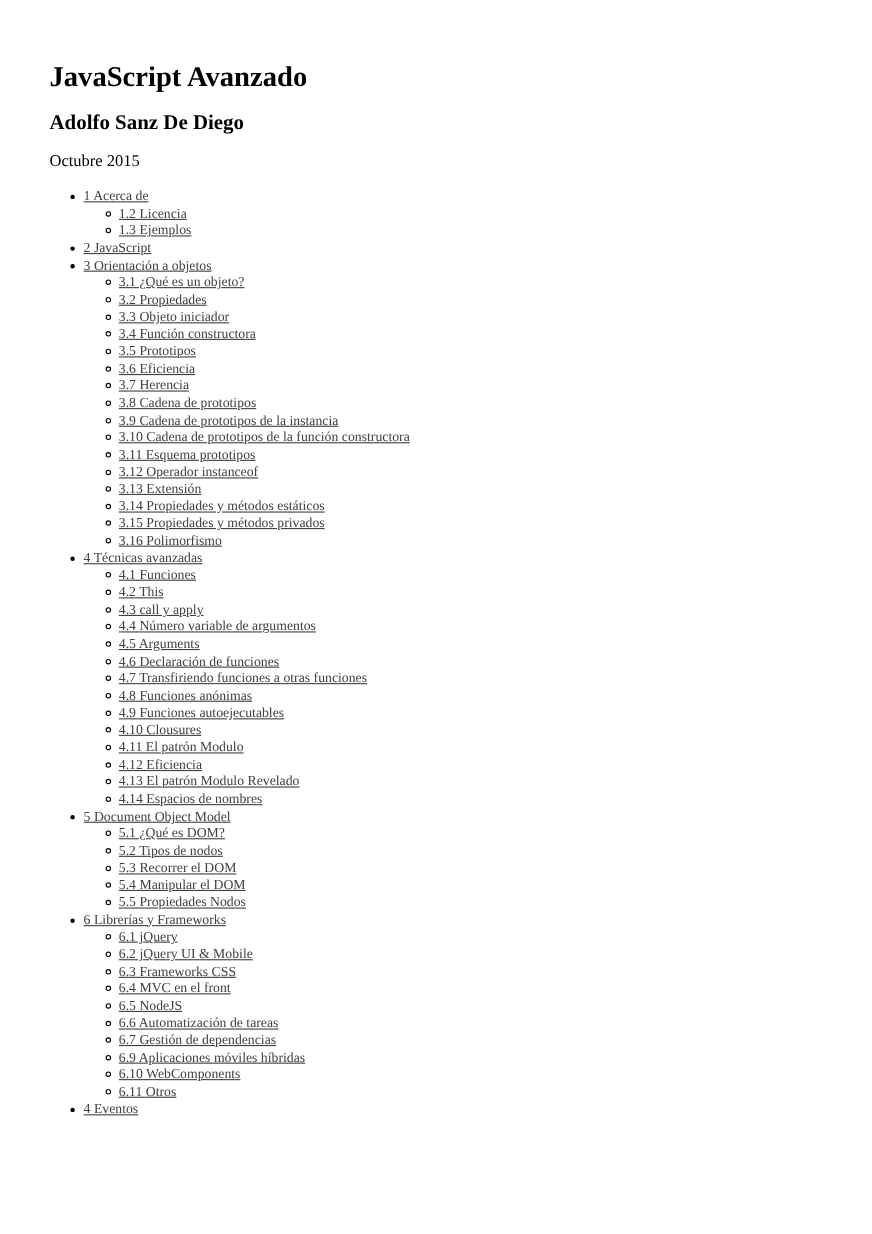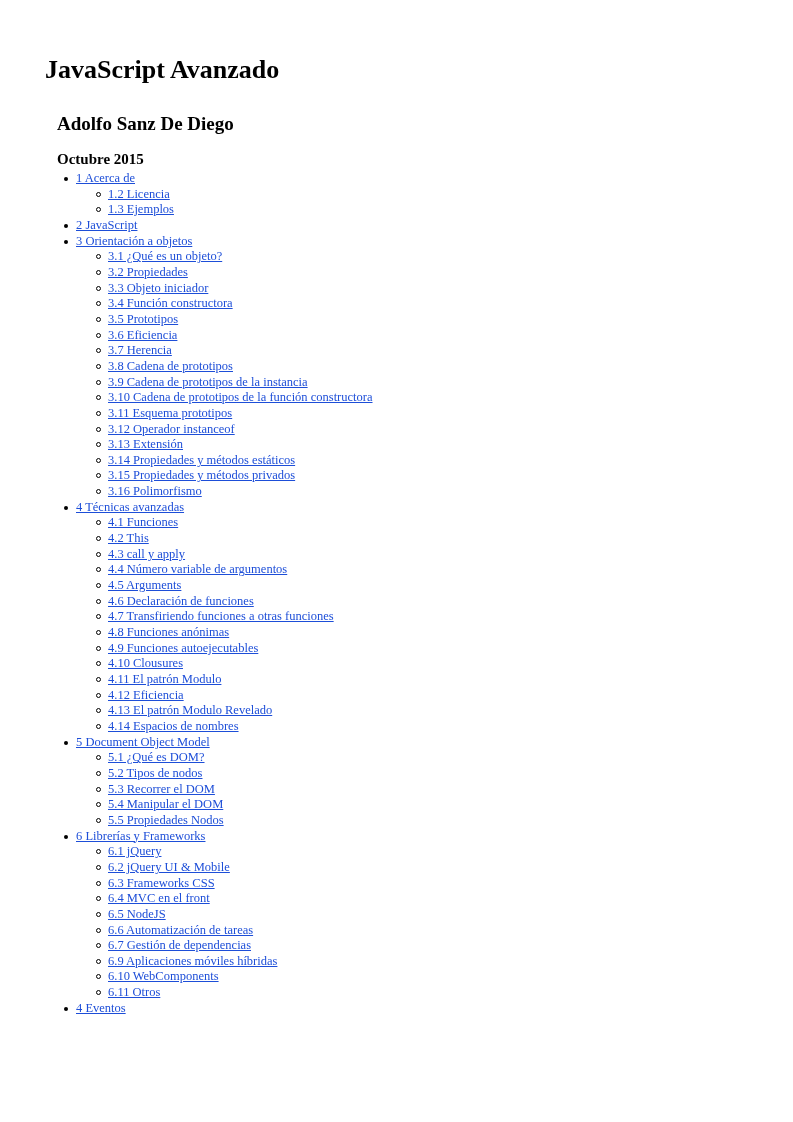--- a/index.html
+++ b/index.html
@@ -28,31 +28,31 @@
       position: absolute;
       top: 55px;
       left: 0;
       line-height: 30px;
       white-space: nowrap;
       text-align: center;
     }
     h2.author {
       font-size: 19px;
       font-weight: bold;
-      margin: 12px;
+      margin: 0;
       position: absolute;
       top: 100px;
       left: 0;
       line-height: 24px;
       white-space: nowrap;
     }
     h3.date {
       font-size: 15px;
-      font-weight: bold;
-      margin: 12px;
+      font-weight: normal;
+      margin: 0;
       position: absolute;
       top: 137px;
       left: 0;
       line-height: 20px;
       white-space: nowrap;
     }
     ul.toc {
       position: absolute;
       top: 171px;
       left: 0;
@@ -86,21 +86,21 @@
       position: absolute;
       left: -12px;
       top: 5px;
       width: 3px;
       height: 3px;
       border-radius: 50%;
       border: 1px solid #000;
       background: transparent;
     }
     a {
-      color: #1d4ed8;
+      color: #404040;
       text-decoration: underline;
       text-underline-offset: 1px;
       text-align: center;
     }
   </style>
 </head>
 <body>
 
 <div class="page">
   <h1 class="title">JavaScript Avanzado</h1>

